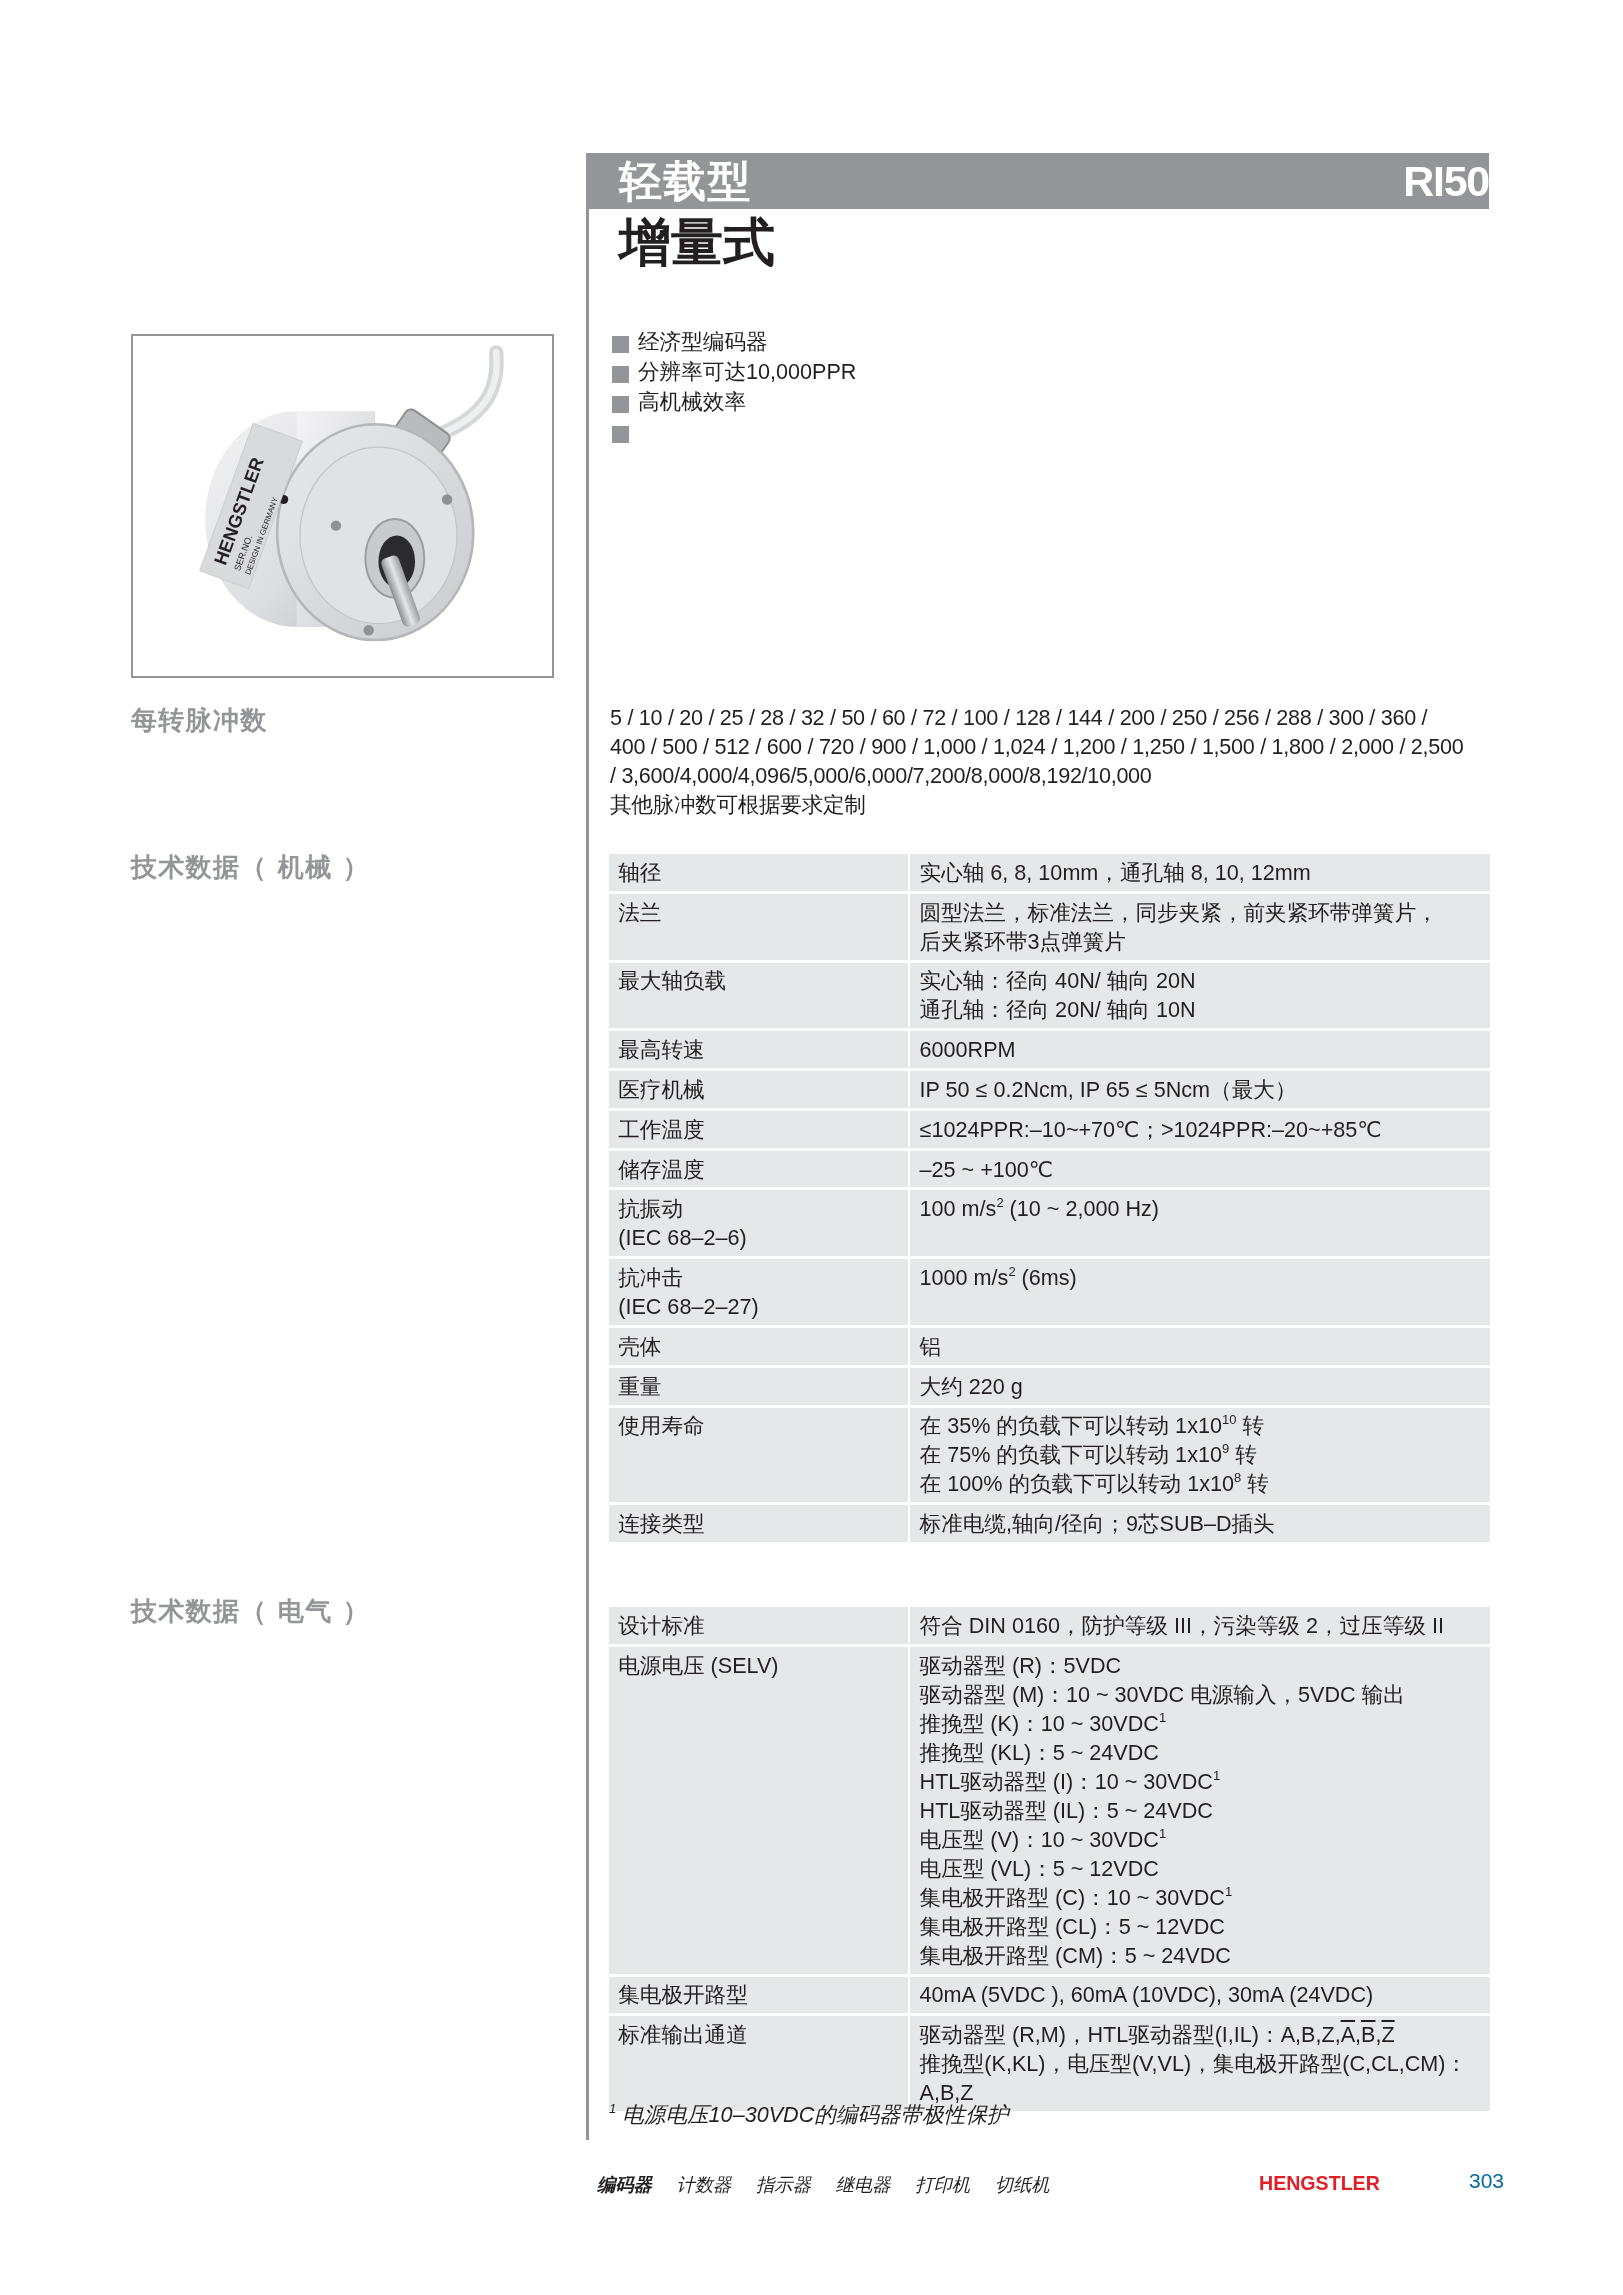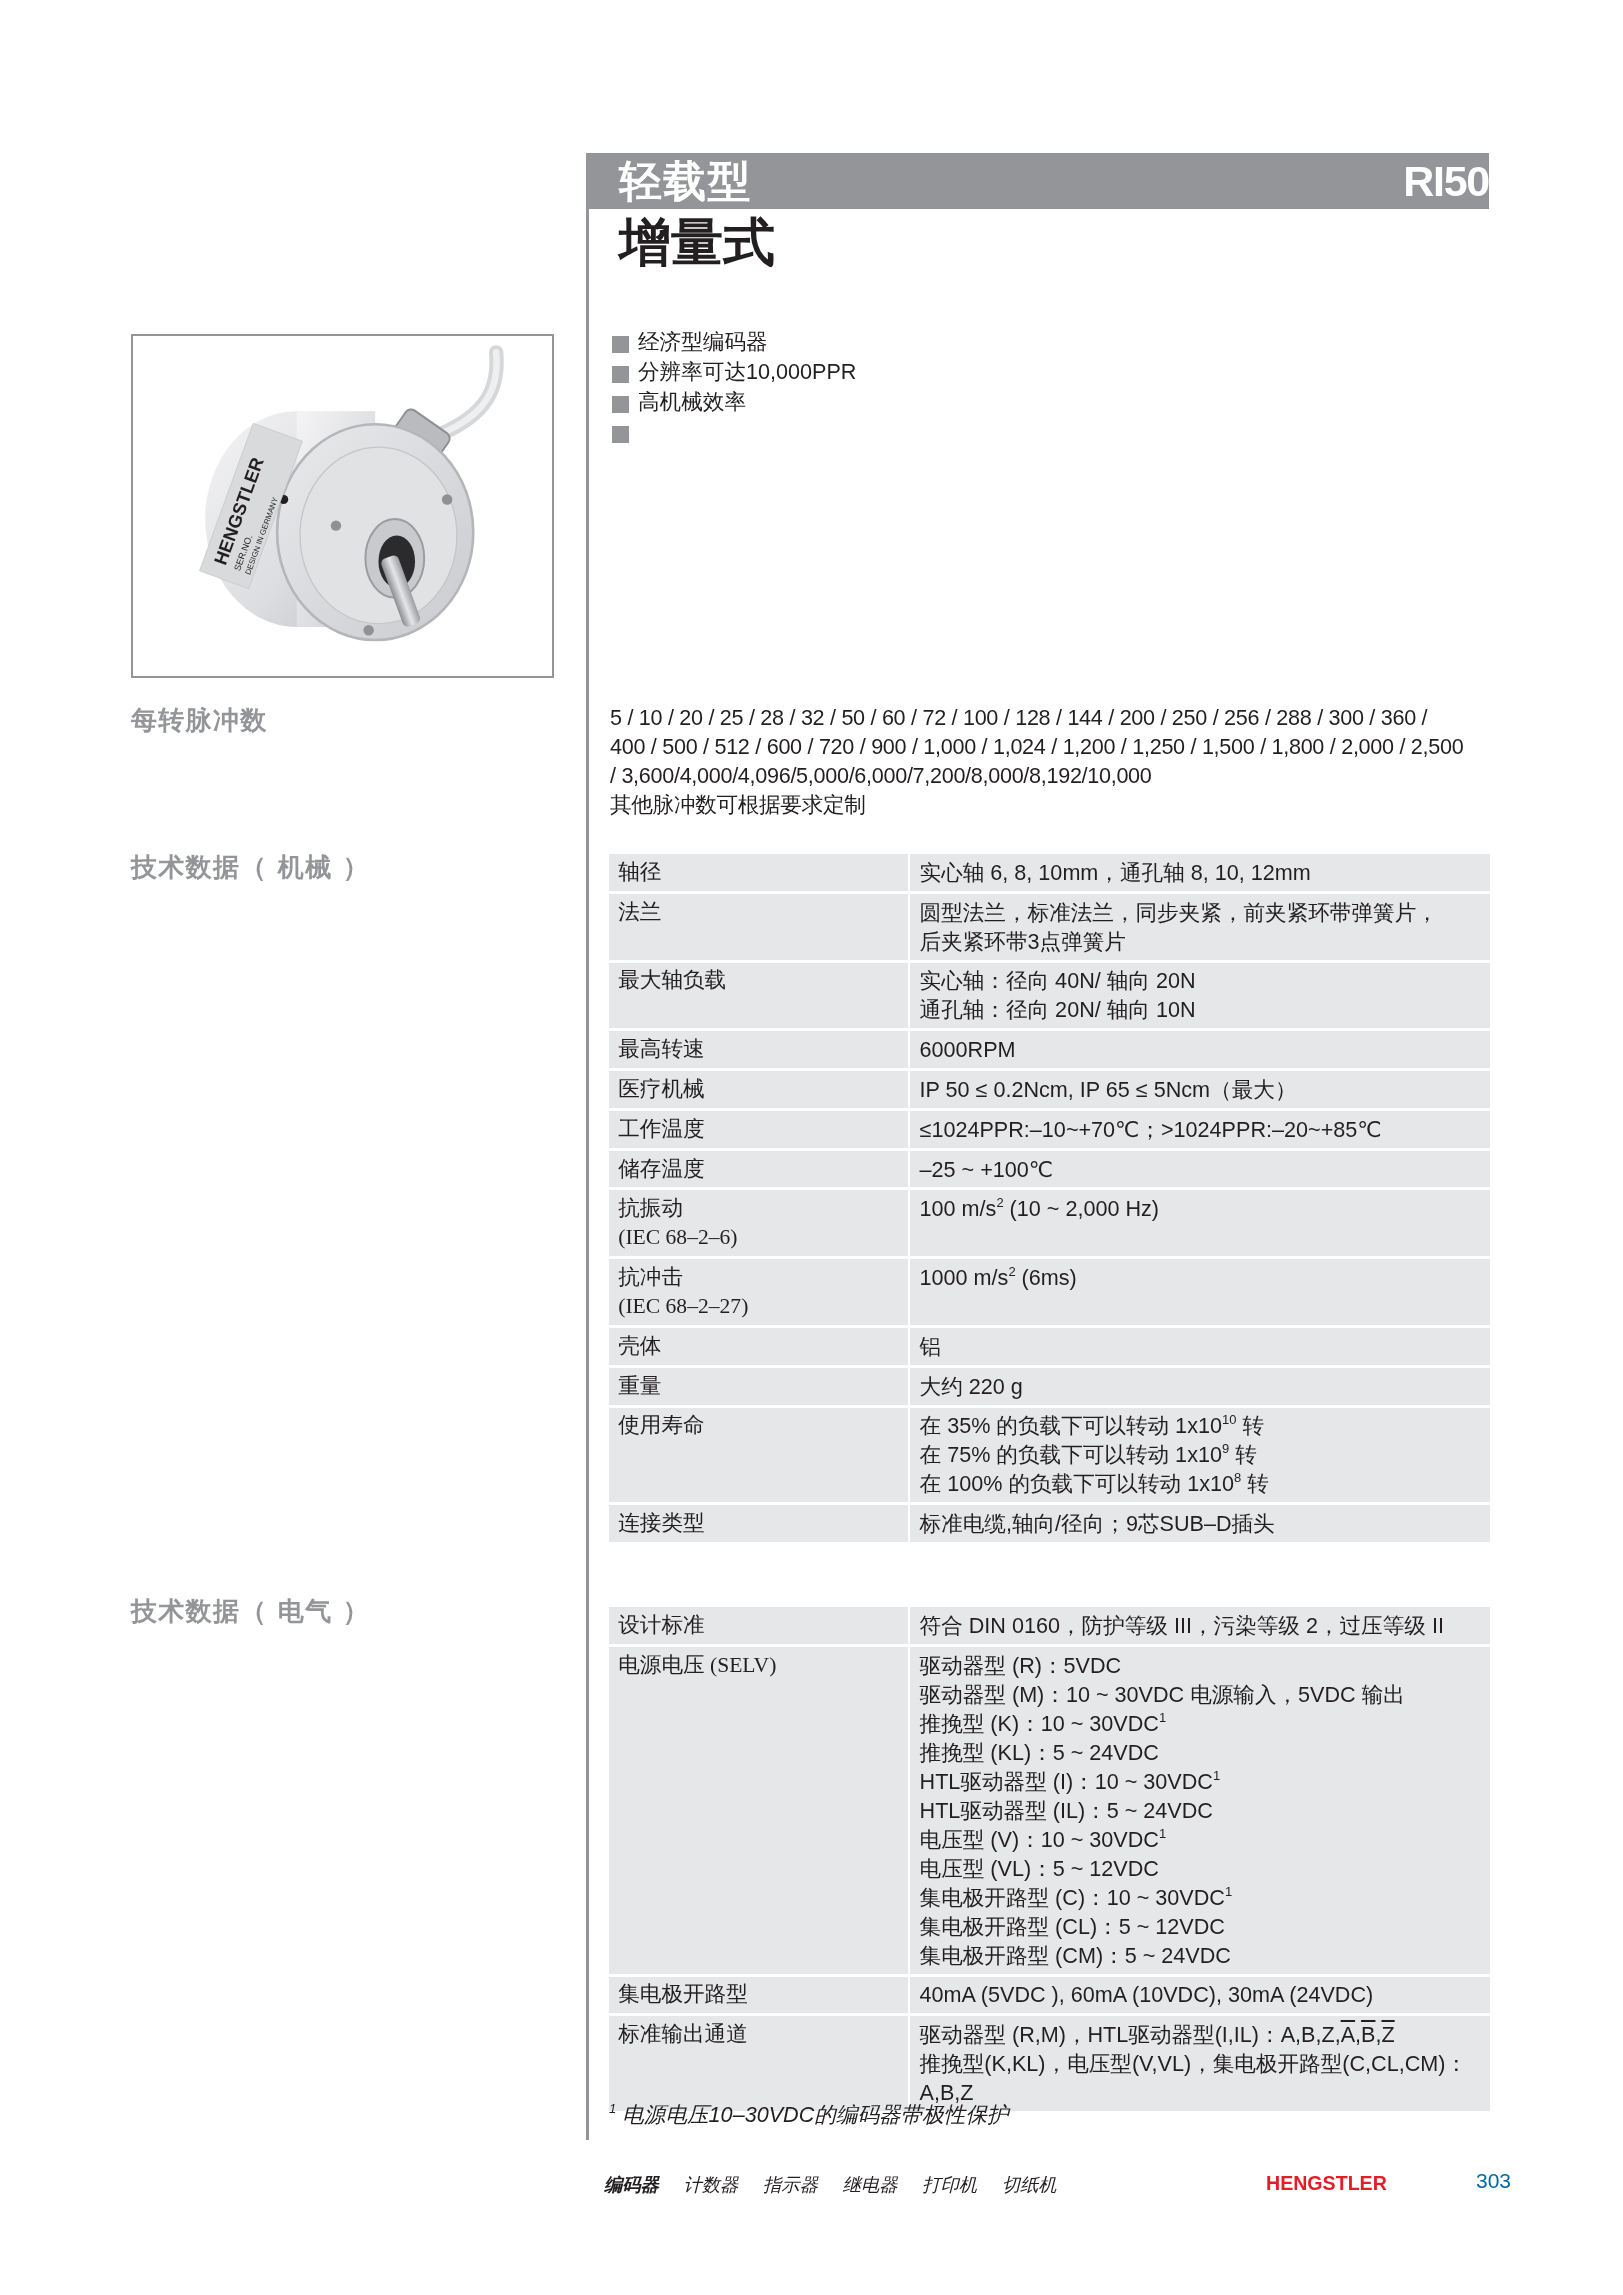--- a/index.html
+++ b/index.html
@@ -16,27 +16,27 @@
   .photo { position:absolute; left:131px; top:334px; width:423px; height:344px; border:2px solid #939598;
            background:#ffffff; box-sizing:border-box; overflow:hidden; }
   .features { position:absolute; left:612px; top:327px; width:880px; font-size:21.6px; line-height:30px; }
   .feat { position:relative; padding-left:26px; }
   .feat .sq { position:absolute; left:0; top:8.5px; width:17px; height:17px; background:#939598; }
   .side-h { position:absolute; left:131px; font-size:26px; font-weight:bold; color:#939598;
             font-family:"DejaVu Sans",sans-serif; letter-spacing:1.3px; }
   .ppr { position:absolute; left:610px; top:703px; width:880px; font-size:21.6px; line-height:29px; letter-spacing:-0.3px; }
   table.spec { position:absolute; left:609px; width:881px; border-collapse:collapse; font-size:21.6px; line-height:29px; }
   table.spec td { background:#e6e7e8; vertical-align:top; padding:3.9px 9.2px 3.9px 9.2px; border-bottom:3.9px solid #ffffff; }
-  table.spec td.k { width:281px; border-right:2px solid #ffffff;font-family:Liberation Serif, serif; }
+  table.spec td.k { width:281px; border-right:2px solid #ffffff; }
   table.spec td.v { }
   table.spec tr:last-child td { border-bottom:none; }
   sup { font-size:13px; line-height:0; vertical-align:9.2px; }
   .ov { text-decoration:overline; }
   .footnote { position:absolute; left:609px; top:2100px; font-size:21.6px; line-height:29px;font-style:italic; }
-  .footer { position:absolute; top:2172px; left:15px; width:1588px; height:33px; }
+  .footer { position:absolute; top:2172px; left:8px; width:1588px; height:33px; }
   .fnav { position:absolute; left:589px; top:0; font-size:18.3px; font-style:italic; color:#231f20; }
   .fnav span { margin-right:19.6px; }
   .fnav .active { font-weight:bold; }
   .brand { position:absolute; left:1251px; top:0; font-size:19.6px; font-weight:bold; color:#e31e26; letter-spacing:0px; }
   .pageno { position:absolute; left:1461px; top:-2.6px; font-size:21px; color:#0369a1; }
 </style>
 </head>
 <body>
 
 <div class="vline"></div>

